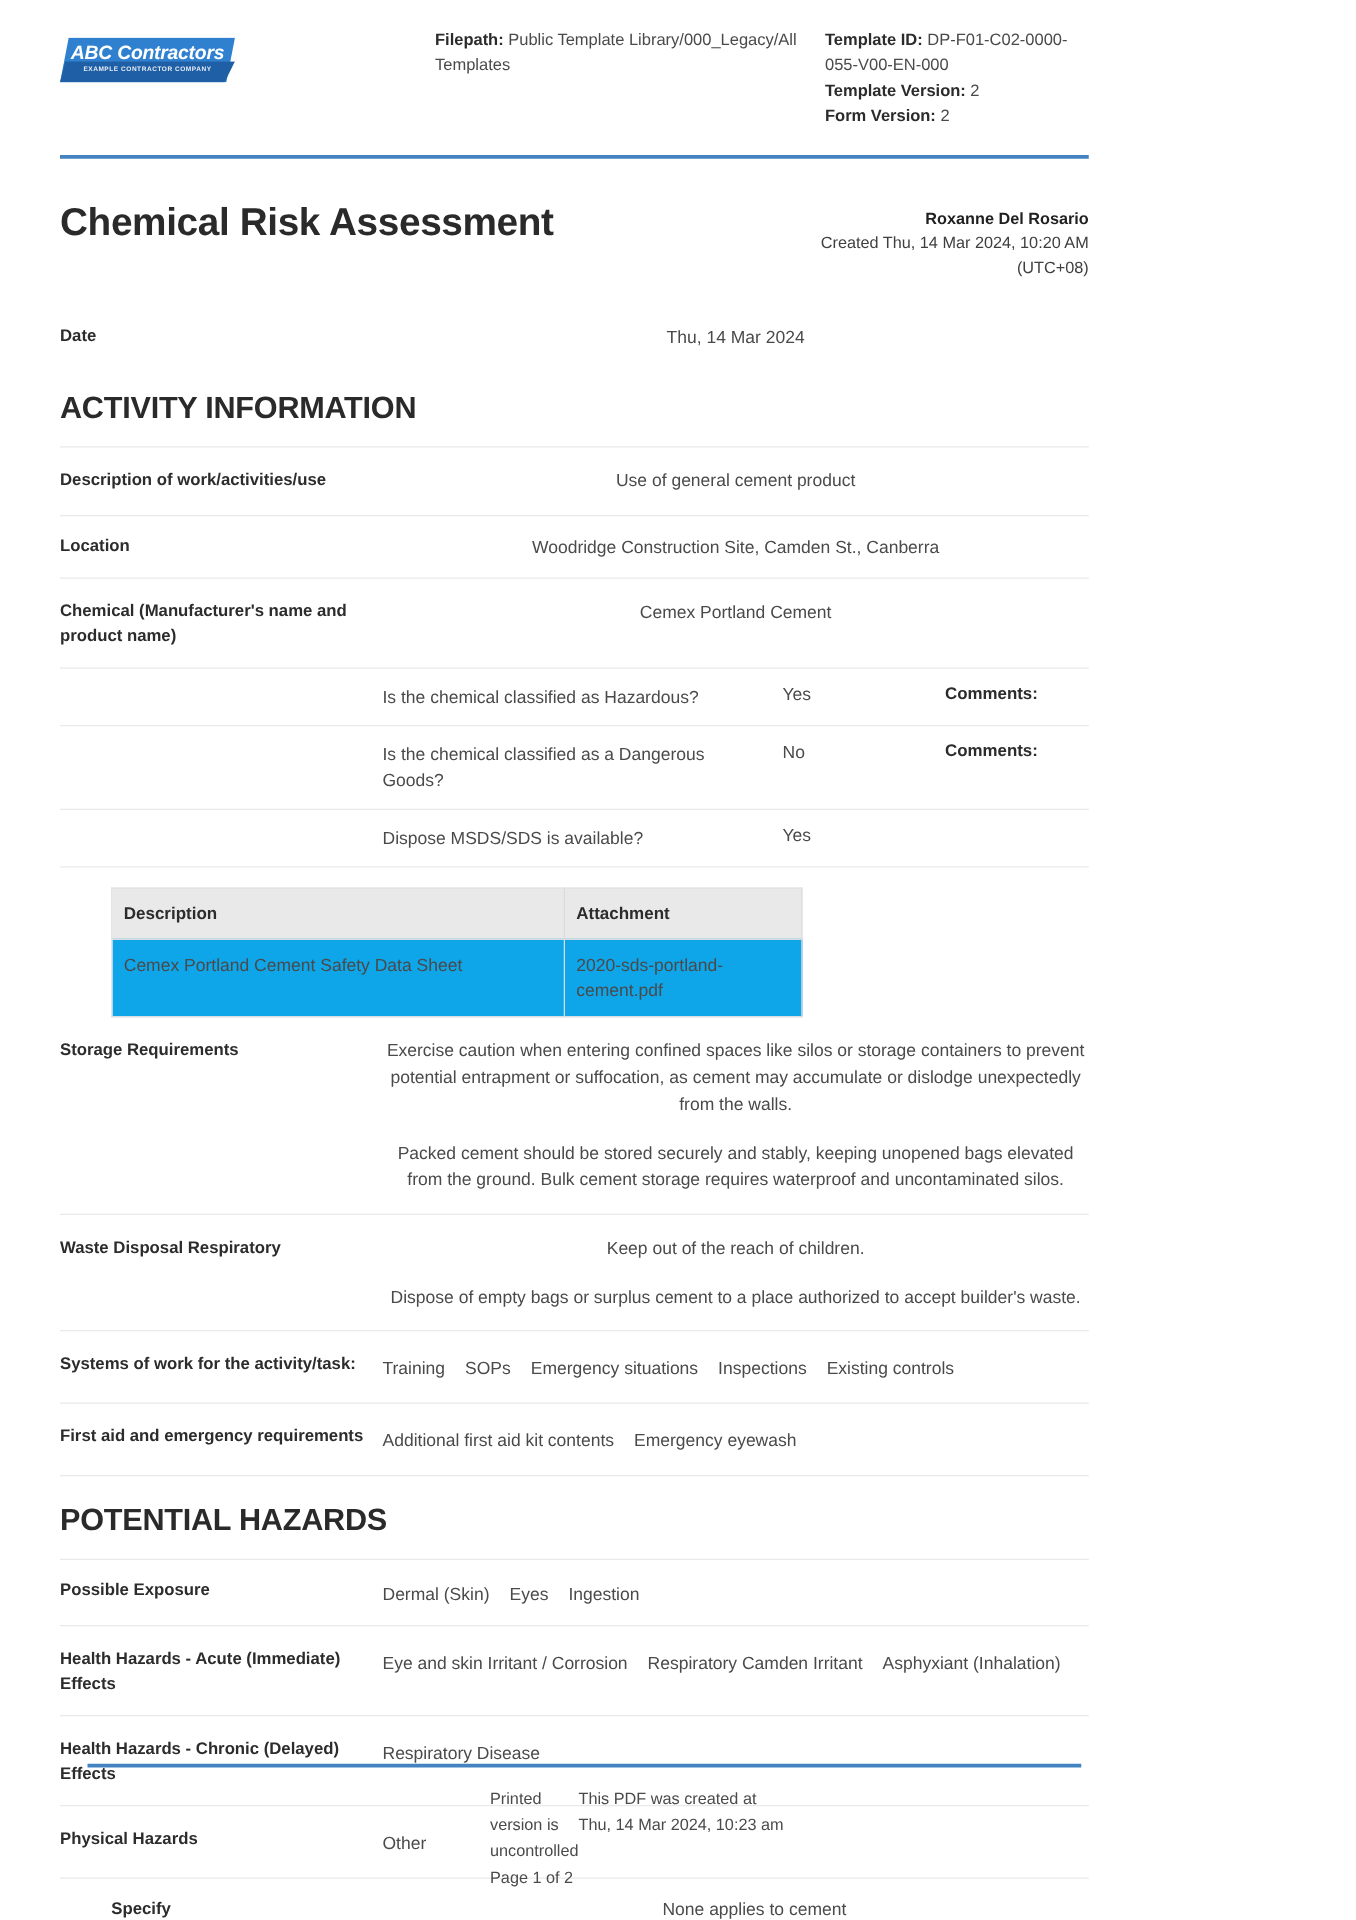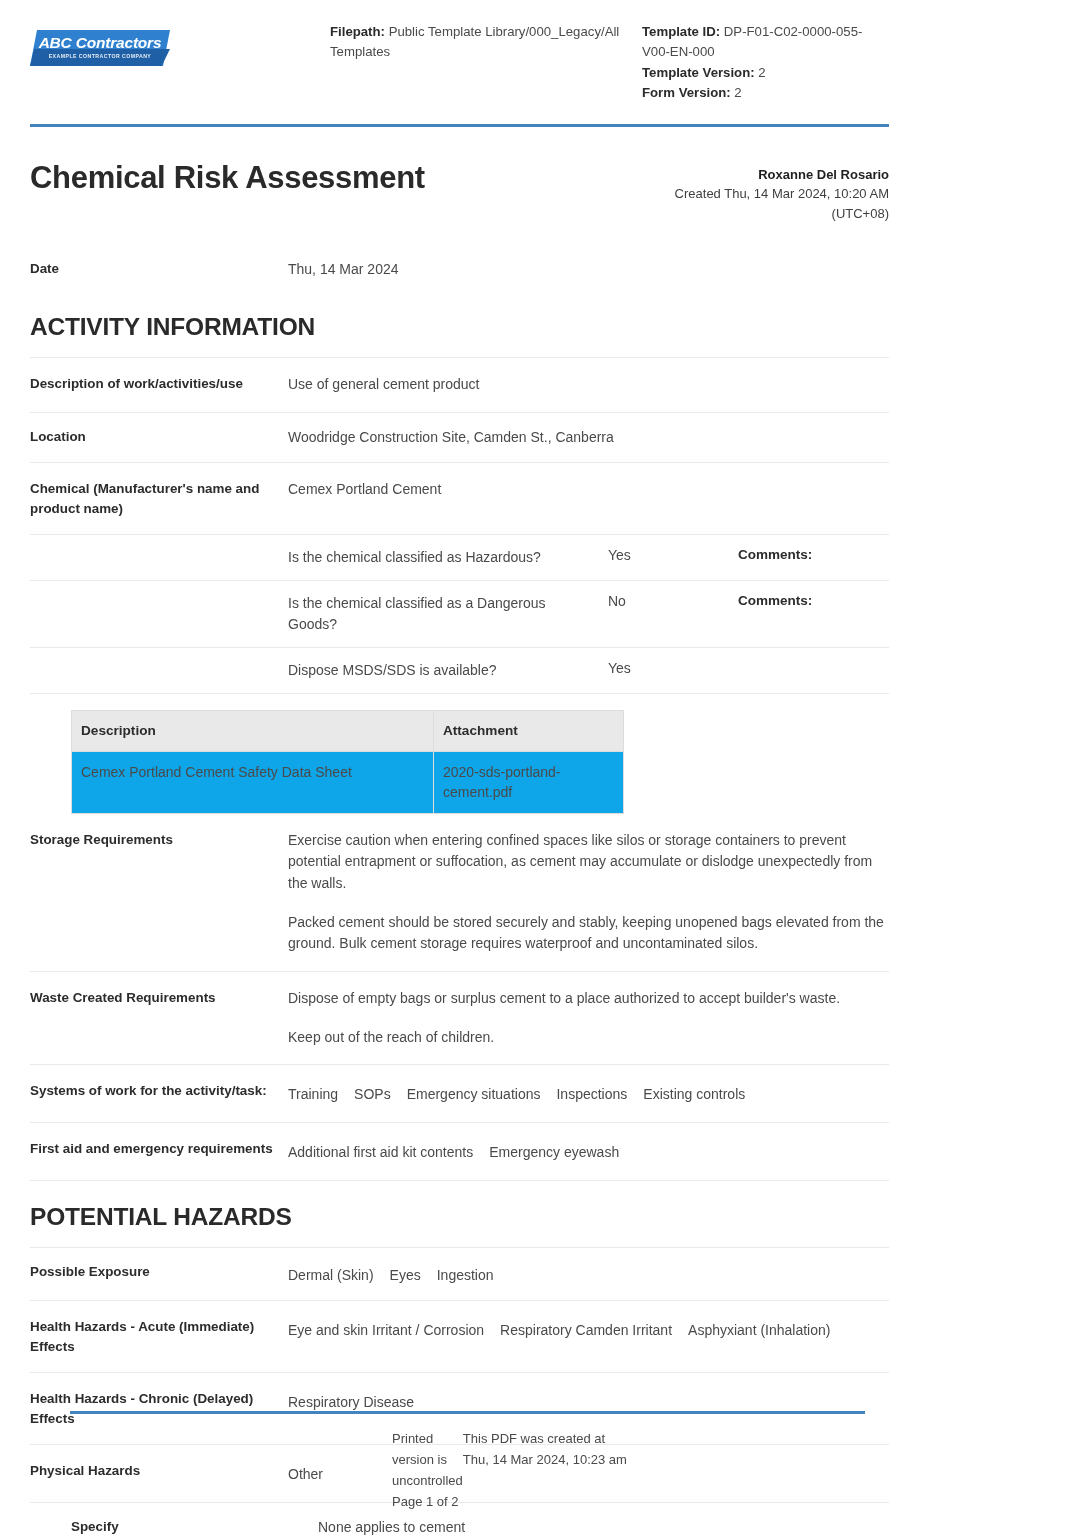--- a/index.html
+++ b/index.html
@@ -8,21 +8,21 @@
     height: 1536px;
     background: #ffffff;
     font-family: "Liberation Sans", sans-serif;
     color: #3b3b3b;
     -webkit-font-smoothing: antialiased;
   }
   .page {
     position: relative;
     width: 919px;
     height: 1536px;
-    padding: 0 30px;
+    padding: 0 48px;
     background: #fff;
   }
 
   
   .doc-header {
     display: flex;
     align-items: flex-start;
     padding-top: 22px;
     padding-bottom: 14px;
   }
@@ -115,20 +115,21 @@
     font-size: 13.4px;
     font-weight: bold;
     color: #2c2c2c;
     line-height: 1.45;
   }
   .row-value {
     flex: 1 1 auto;
     font-size: 14px;
     color: #4a4a4a;
     line-height: 1.55;
+    text-align: center;
   }
   .row-value p + p { margin-top: 17px; }
   .row-tall { padding-top: 16px; padding-bottom: 16px; }
   .row-value-mid { padding-top: 3px; }
 
   .chips { display: flex; flex-wrap: wrap; gap: 0 16px; }
   .chip { font-size: 14px; color: #4a4a4a; white-space: nowrap; }
 
   
   .qrow {
@@ -312,24 +313,24 @@
   <div class="row row-tall" style="padding-top:10px;">
     <div class="row-label">Storage Requirements</div>
     <div class="row-value">
       <p>Exercise caution when entering confined spaces like silos or storage containers to prevent potential entrapment or suffocation, as cement may accumulate or dislodge unexpectedly from the walls.</p>
       <p>Packed cement should be stored securely and stably, keeping unopened bags elevated from the ground. Bulk cement storage requires waterproof and uncontaminated silos.</p>
     </div>
   </div>
 
   <div class="divider"></div>
   <div class="row row-tall">
-    <div class="row-label">Waste Created Requirements</div>
+    <div class="row-label">Waste Disposal Respiratory</div>
     <div class="row-value">
+      <p>Keep out of the reach of children.</p>
       <p>Dispose of empty bags or surplus cement to a place authorized to accept builder's waste.</p>
-      <p>Keep out of the reach of children.</p>
     </div>
   </div>
 
   <div class="divider"></div>
   <div class="row row-tall">
     <div class="row-label">Systems of work for the activity/task:</div>
     <div class="row-value row-value-mid chips">
       <span class="chip">Training</span>
       <span class="chip">SOPs</span>
       <span class="chip">Emergency situations</span>

